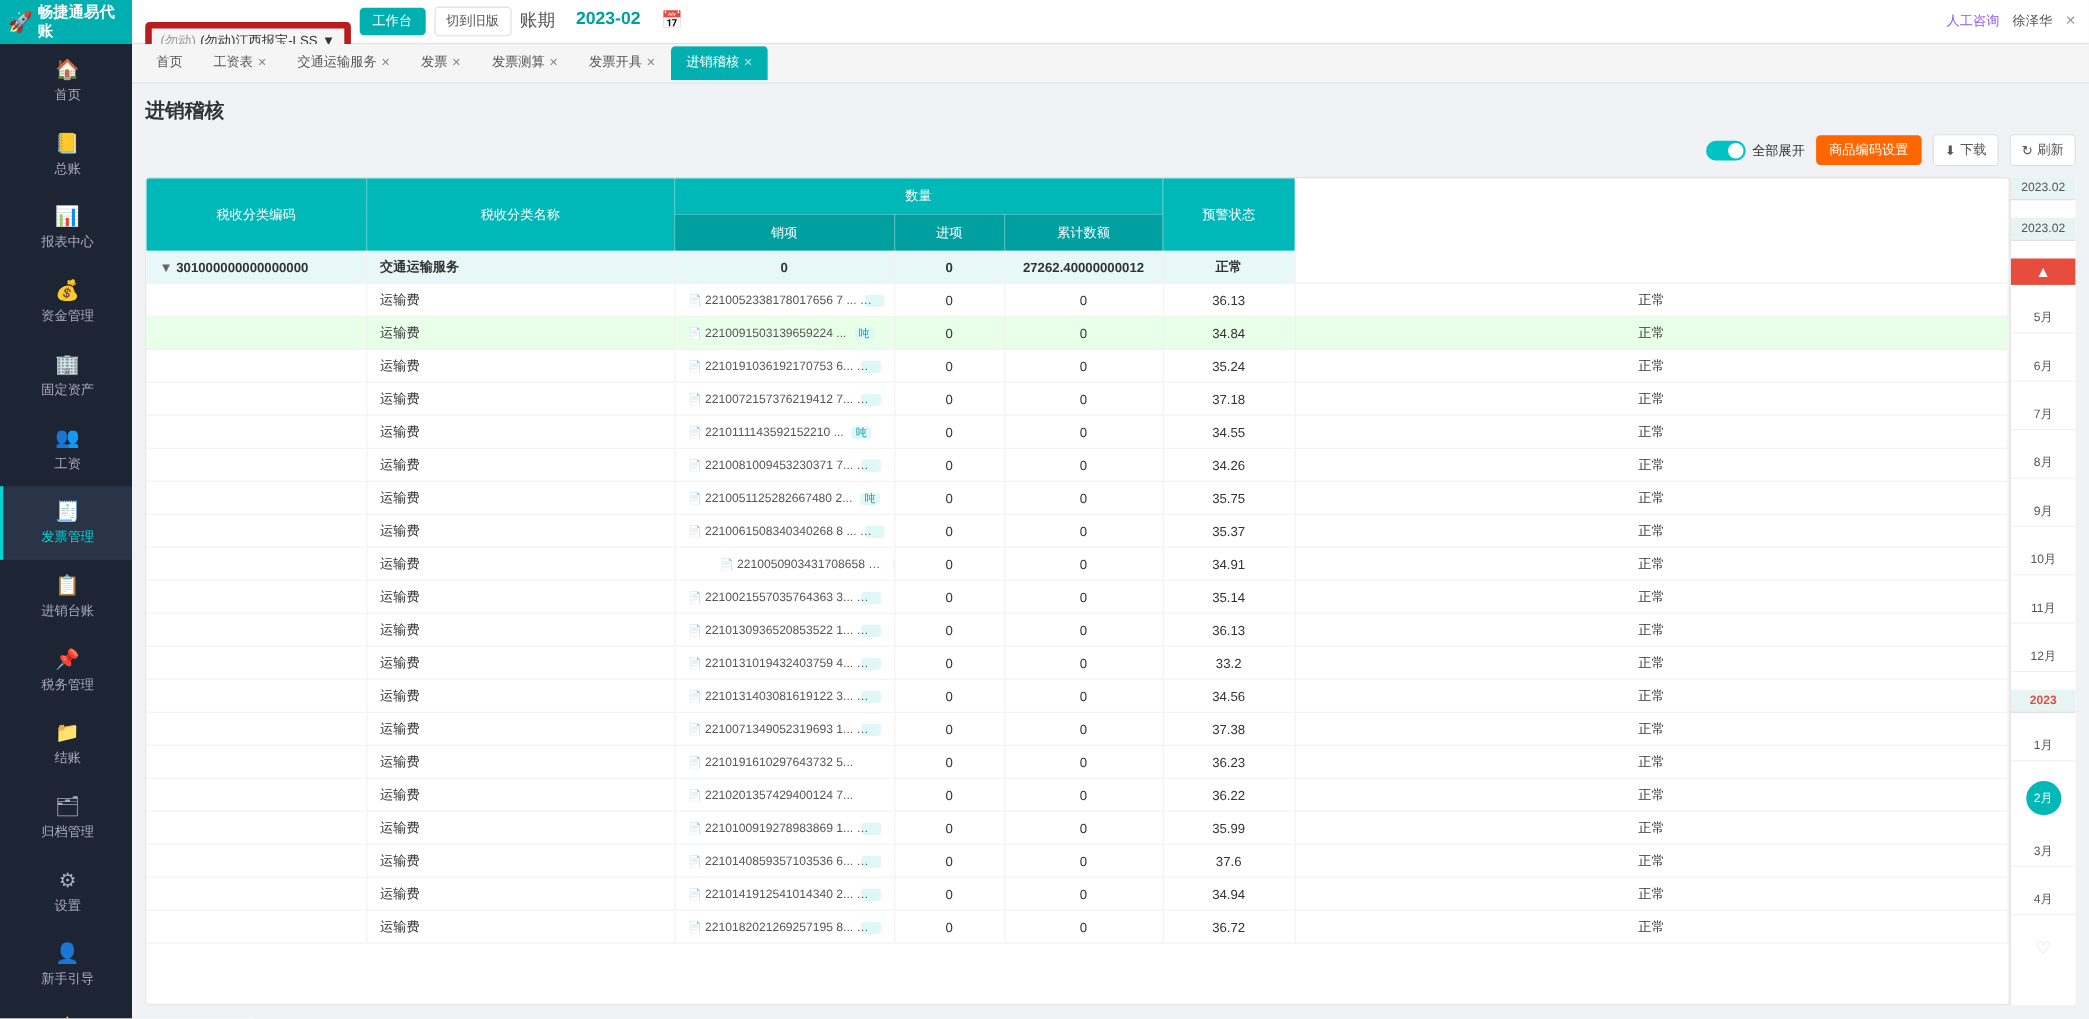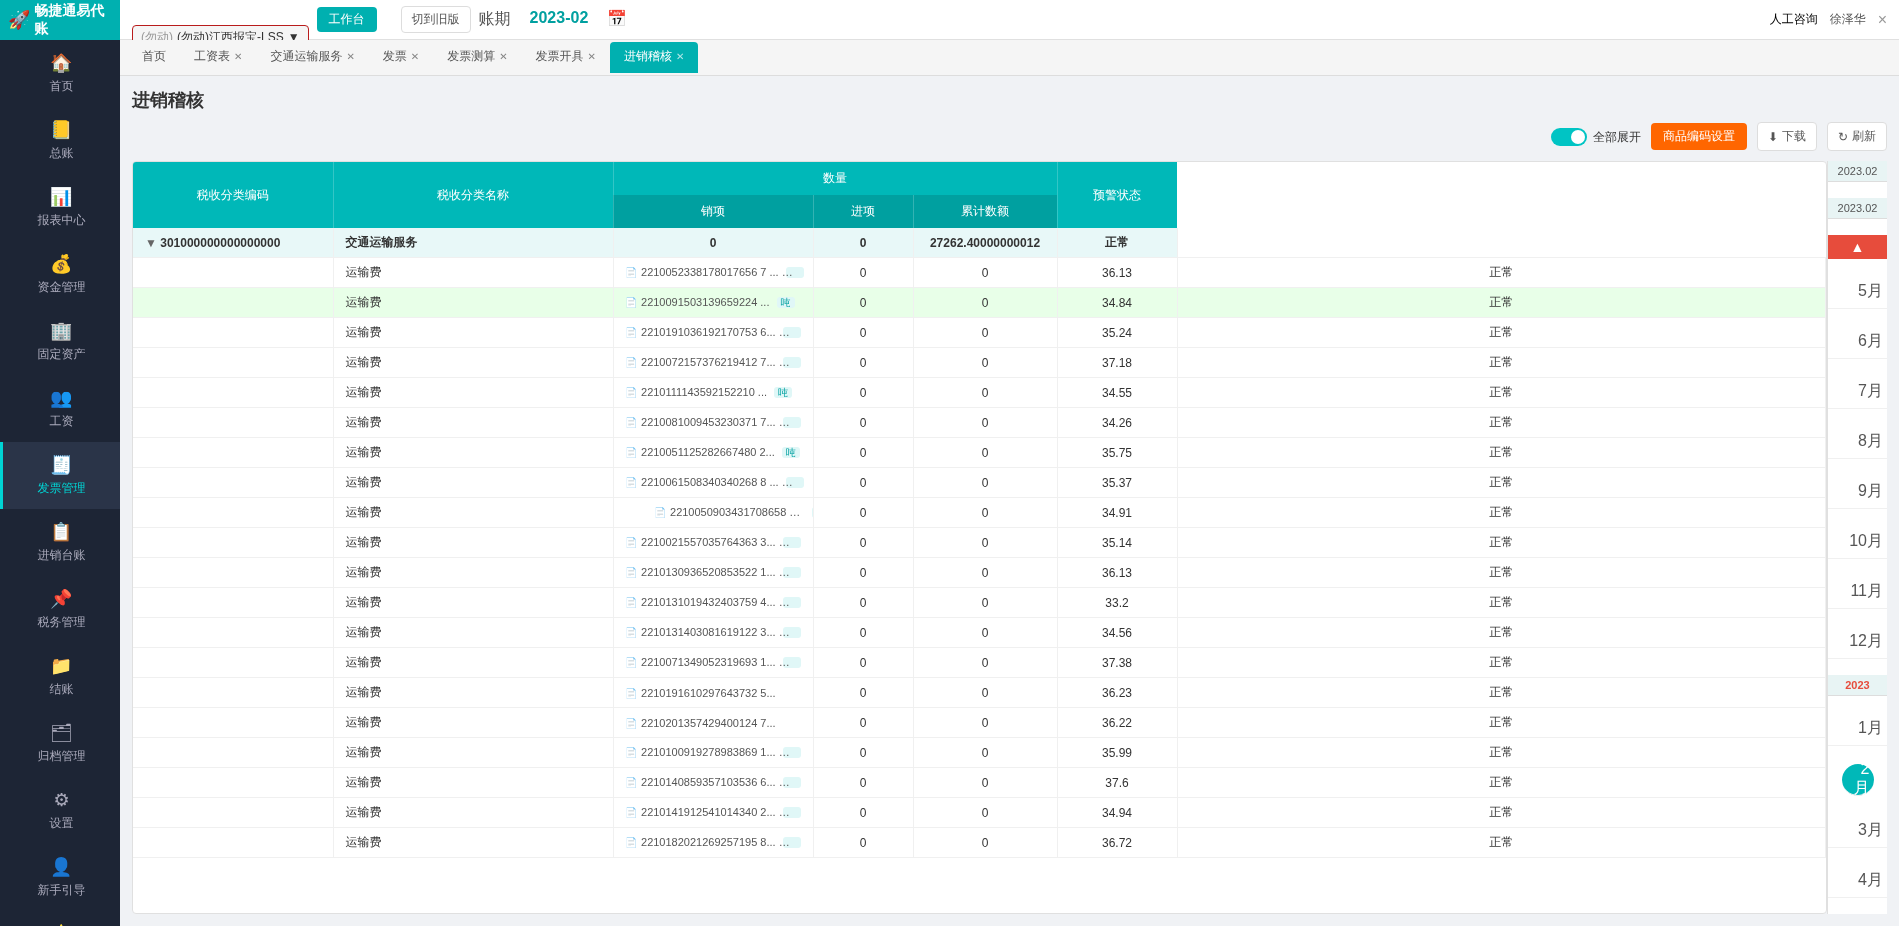--- a/index.html
+++ b/index.html
@@ -11,23 +11,23 @@
     .sidebar-logo-icon { font-size: 18px; }
     .sidebar-item { display: flex; flex-direction: column; align-items: center; padding: 12px 4px; cursor: pointer; color: #aab; font-size: 12px; gap: 4px; border-left: 3px solid transparent; }
     .sidebar-item.active { background: #2a3448; color: #00d4d4; border-left-color: #00d4d4; }
     .sidebar-item .icon { font-size: 18px; }
 
     
     .main { flex: 1; display: flex; flex-direction: column; overflow: hidden; }
 
     
     .topbar { background: #fff; display: flex; align-items: center; padding: 0 12px; height: 40px; border-bottom: 1px solid #e0e0e0; gap: 8px; flex-shrink: 0; }
-    .company-select { background: #f5f5f5; border: 1px solid #b91c1c; border-radius: 4px; padding: 3px 8px; font-size: 12px; color: #333; display: flex; align-items: center; gap: 4px; cursor: pointer; margin-top: 35px; }
+    .company-select { background: #f5f5f5; border: 6px solid #b91c1c; border-radius: 4px; padding: 3px 8px; font-size: 12px; color: #333; display: flex; align-items: center; gap: 4px; cursor: pointer; margin-top: 35px; }
     .btn-workbench { background: #00b0b0; color: white; border: none; border-radius: 4px; padding: 4px 12px; font-size: 12px; cursor: pointer; }
-    .btn-back { background: white; border: 1px solid #ddd; border-radius: 4px; padding: 4px 10px; font-size: 12px; cursor: pointer; color: #555; margin-left: 16px; }
+    .btn-back { background: white; border: 1px solid #ddd; border-radius: 4px; padding: 4px 10px; font-size: 12px; cursor: pointer; color: #555; }
     .period-info { display: flex; align-items: flex-start; gap: 19px; font-size: 16px; color: #555; }
     .topbar-right { margin-left: auto; display: flex; align-items: center; gap: 12px; font-size: 12px; color: #555; }
     .close-btn { font-size: 16px; cursor: pointer; color: #999; }
 
     
     .tabbar { background: #f5f5f5; border-bottom: 1px solid #ddd; display: flex; align-items: center; padding: 0 8px; height: 36px; flex-shrink: 0; overflow-x: auto; }
     .tab { padding: 6px 14px; font-size: 12px; color: #555; cursor: pointer; display: flex; align-items: center; gap: 4px; white-space: nowrap; border-bottom: 2px solid transparent; }
     .tab.active { background: #00b0b0; color: white; border-radius: 4px 4px 0 0; }
     .tab-close { font-size: 10px; color: inherit; opacity: 0.7; }
 
@@ -50,21 +50,21 @@
     tbody tr { border-bottom: 1px solid #f0f0f0; }
     tbody tr.highlighted { background: #e8ffe8; }
     tbody td { padding: 6px 12px; font-size: 12px; color: #333; text-align: center; border-right: 1px solid #f0f0f0; white-space: nowrap; }
     tbody td.left { text-align: left; }
     .group-row td { background: #e8f8f8; font-weight: bold; }
     thead .sub-header { background: #00a0a0; }
 
     
     .calendar-panel { width: 60px; background: white; border-left: 1px solid #e0e0e0; display: flex; flex-direction: column; font-size: 12px; overflow-y: auto; flex-shrink: 0; gap: 16px; }
     .cal-year { background: #e8f4f4; padding: 4px; text-align: center; font-size: 11px; color: #555; border-bottom: 1px solid #ddd; }
-    .cal-month { padding: 6px 4px; text-align: right; cursor: pointer; color: #555; border-bottom: 1px solid #f0f0f0; font-size: 16px; }
+    .cal-month { padding: 6px 4px; text-align: center; cursor: pointer; color: #555; border-bottom: 1px solid #f0f0f0; font-size: 11px; }
     .cal-month.active { background: #00b8b8; color: white; border-radius: 50%; margin: 2px auto; width: 32px; height: 32px; display: flex; align-items: center; justify-content: center; }
     .cal-up-btn { background: #e74c3c; color: white; border: none; padding: 4px; cursor: pointer; text-align: center; font-size: 14px; }
     .cal-heart { text-align: center; padding: 4px; color: #ddd; font-size: 16px; }
     .content-area { display: flex; flex: 1; overflow: hidden; }
     .table-area { flex: 1; overflow: hidden; display: flex; flex-direction: column; }
   </style>
 </head>
 <body>
 
 <div class="sidebar">
@@ -141,21 +141,21 @@
       <span>▼</span>
     </div>
     <button class="btn-workbench">工作台</button>
     <button class="btn-back">切到旧版</button>
     <div class="period-info">
       <span>账期</span>
       <span style="color:#00a0a0; font-weight:bold;">2023-02</span>
       <span>📅</span>
     </div>
     <div class="topbar-right">
-      <span style="color:#000000; cursor:pointer;">人工咨询</span>
+      <span style="color:#8b5cf6; cursor:pointer;">人工咨询</span>
       <span style="cursor:pointer;">徐泽华</span>
       <span class="close-btn">×</span>
     </div>
   </div>
 
   <div class="tabbar">
     <div class="tab">
       <span>首页</span>
     </div>
     <div class="tab">

